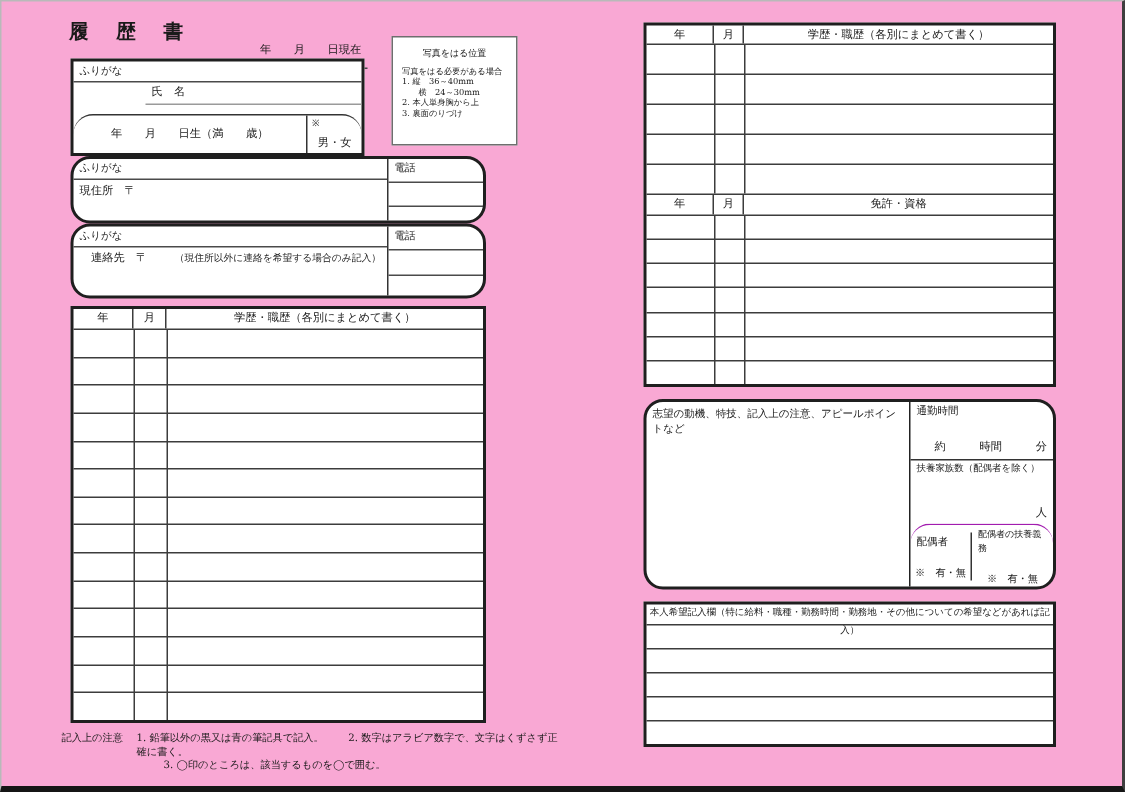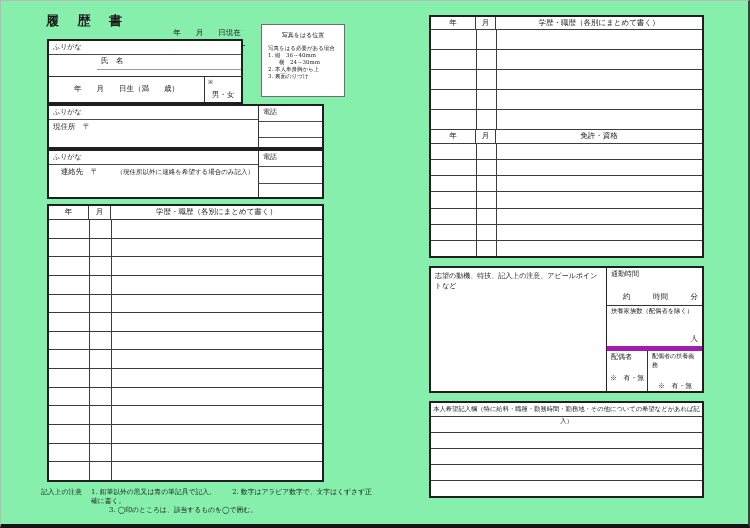--- a/index.html
+++ b/index.html
@@ -1,18 +1,18 @@
 <!DOCTYPE html>
 <html><head>
 <meta charset="utf-8">
 <style>
   html,body{margin:0;padding:0;background:#fff;}
   .canvas{
     position:relative;width:750px;height:528px;box-sizing:border-box;
-    background:#86efac;overflow:hidden;
+    background:#f9a8d4;overflow:hidden;
     font-family:"DejaVu Serif","Liberation Serif",serif;color:#1a1a1a;
     border-top:1px solid #b9b9b9;border-left:1px solid #b9b9b9;
     border-right:2px solid #3f3f3f;border-bottom:4px solid #151515;
   }
   .abs{position:absolute;box-sizing:border-box;}
   .box{position:absolute;box-sizing:border-box;border:2px solid #1f1f1f;background:#fff;}
   .thinbox{position:absolute;box-sizing:border-box;border:1px solid #6e6e6e;background:#fff;}
 
   .page-title{font-weight:bold;font-size:13px;letter-spacing:7px;}
 
@@ -22,21 +22,21 @@
   .tbody{position:relative;display:flex;flex-direction:column;}
   .trow{flex:1;}
   .trow + .trow{border-top:1px solid #3c3c3c;}
   .vline{position:absolute;top:0;bottom:0;width:1px;background:#3c3c3c;}
 
   .rowline{border-bottom:1px solid #4a4a4a;}
   .faintline{border-bottom:1px solid #9a9a9a;margin-left:48px;}
   .lbl{padding:1px 4px;font-size:7px;}
 
   .flexcol{display:flex;flex-direction:column;}
-  .flexrow{display:flex;}
+  .flexrow{display:flex;border-radius:13px;}
 </style>
 </head>
 <body>
 
 <div class="canvas">
 
   <div class="abs page-title" style="left:45px;top:11px;">履 歴 書</div>
 
   <div class="abs" style="left:168px;top:27px;width:76px;border-bottom:1px solid #444;text-align:center;font-size:7.5px;padding-bottom:7px;">年　　月　　日現在</div>
 
@@ -166,21 +166,21 @@
     <div style="flex:1;border-right:1px solid #222;padding:3px 4px;font-size:7px;">志望の動機、特技、記入上の注意、アピールポイントなど</div>
     <div class="flexcol" style="width:95px;">
       <div style="height:38px;position:relative;">
         <div class="lbl">通勤時間</div>
         <div class="abs" style="left:0;right:4px;bottom:3px;text-align:right;font-size:7.5px;">約　　　時間　　　分</div>
       </div>
       <div style="height:42px;position:relative;border-top:1px solid #333;">
         <div class="lbl" style="font-size:6.3px;">扶養家族数（配偶者を除く）</div>
         <div class="abs" style="right:4px;bottom:2px;font-size:7.5px;">人</div>
       </div>
-      <div class="flexrow" style="flex:1;border-top:5px solid #a21caf;">
+      <div class="flexrow" style="flex:1;border-top:1px solid #a21caf;align-items:center;">
         <div style="width:40px;border-right:1px solid #333;">
           <div class="lbl">配偶者</div>
           <div style="text-align:center;font-size:6.8px;margin-top:10px;">※　有・無</div>
         </div>
         <div style="flex:1;">
           <div class="lbl" style="font-size:6px;">配偶者の扶養義務</div>
           <div style="text-align:center;font-size:6.8px;margin-top:10px;">※　有・無</div>
         </div>
       </div>
     </div>

